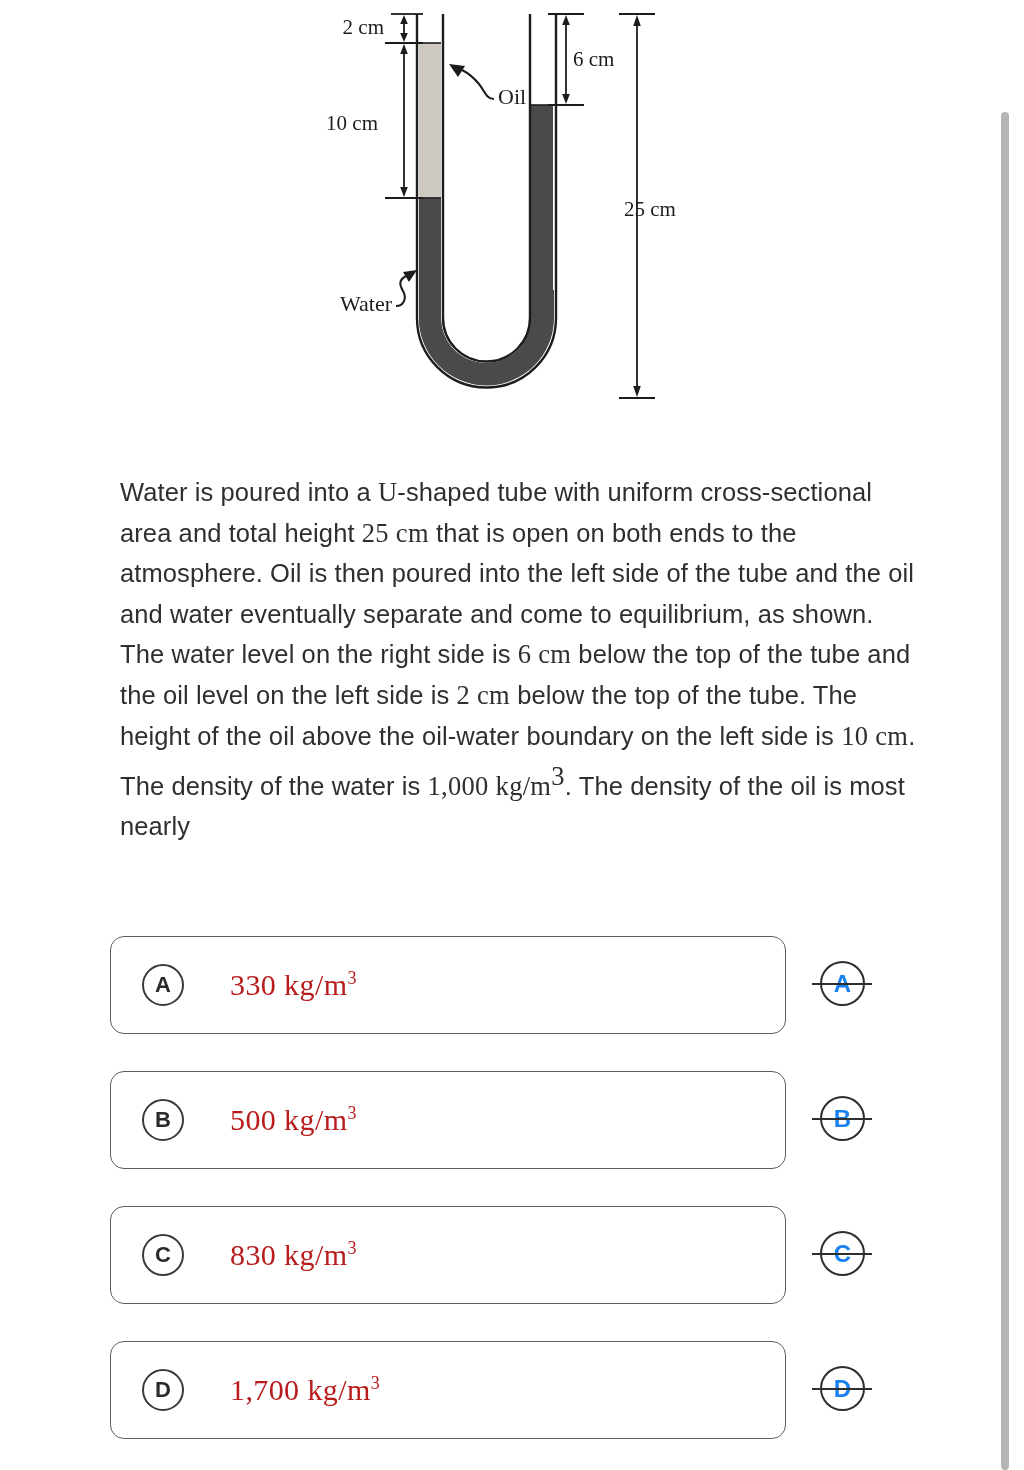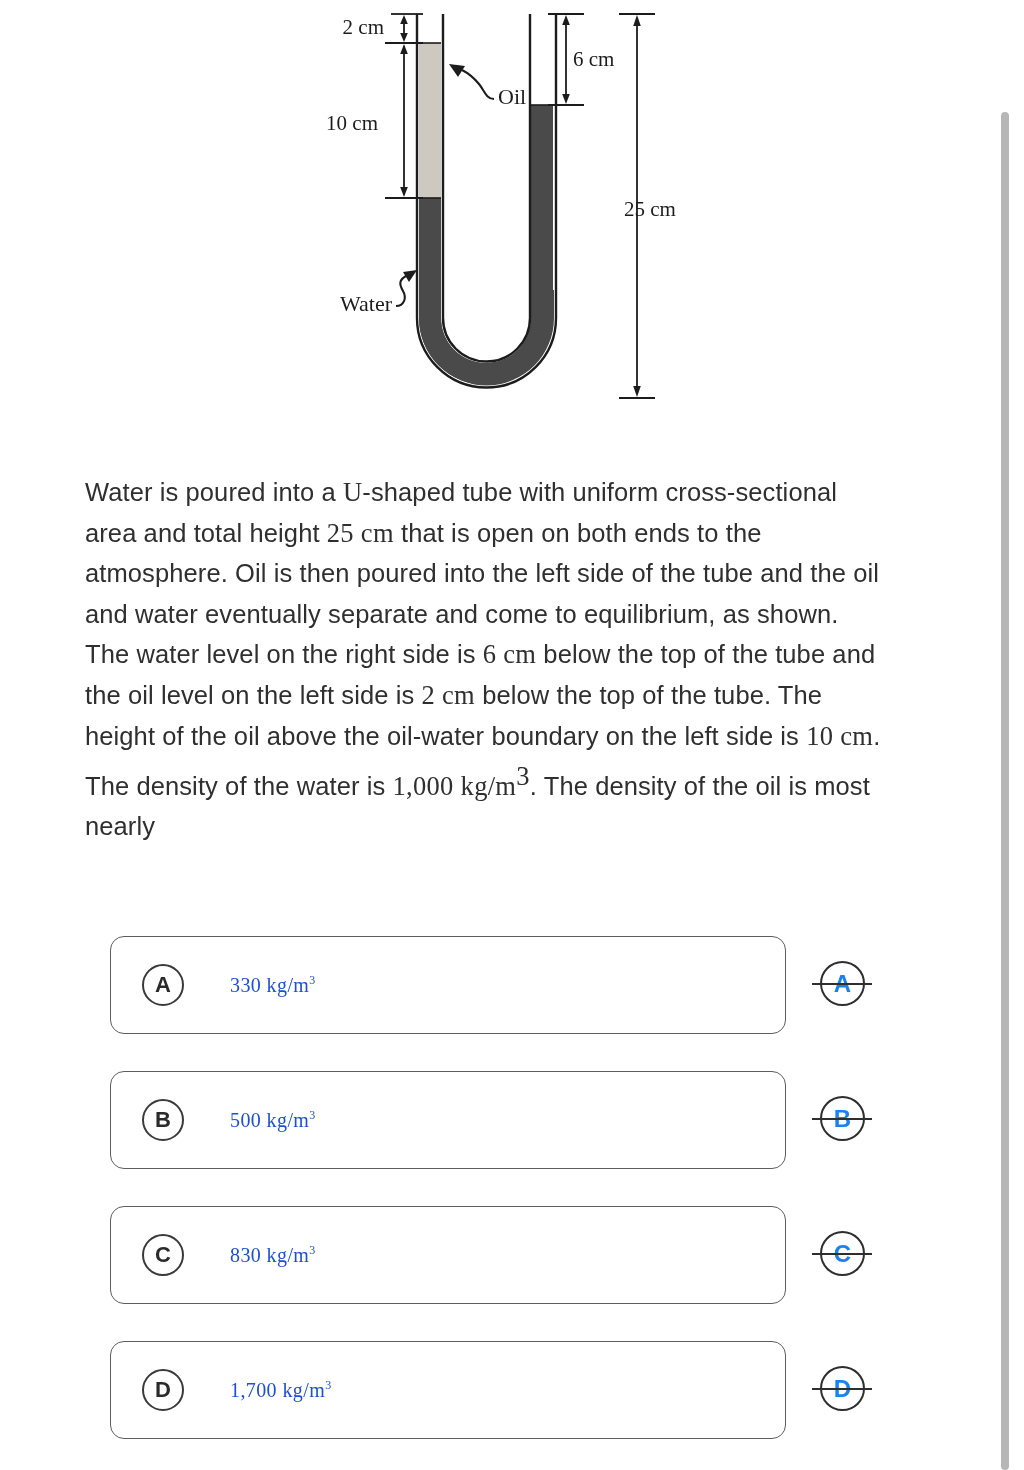--- a/index.html
+++ b/index.html
@@ -22,21 +22,21 @@
     left: 0;
     top: 0;
     width: 1024px;
     height: 430px;
   }
   #figure svg { display: block; }
 
   
   #question {
     position: absolute;
-    left: 85px;
+    left: 120px;
     top: 472px;
     width: 800px;
     font-size: 25.5px;
     line-height: 40.6px;
     color: #2f2f2f;
     letter-spacing: 0.1px;
   }
   .mathserif {
     font-family: "Liberation Serif", serif;
     font-size: 26.5px;
@@ -80,22 +80,22 @@
     justify-content: center;
     font-family: "Liberation Sans", sans-serif;
     font-weight: bold;
     font-size: 22px;
     color: #2a2a2a;
     box-sizing: border-box;
   }
   .opt-text {
     margin-left: 46px;
     font-family: "Liberation Serif", serif;
-    font-size: 20px;
-    color: #1d4ed8;
+    font-size: 30px;
+    color: #b91c1c;
     letter-spacing: 0.4px;
   }
   .opt-text sup {
     font-size: 0.6em;
     vertical-align: super;
     line-height: 0;
   }
 
   
   .marker {

